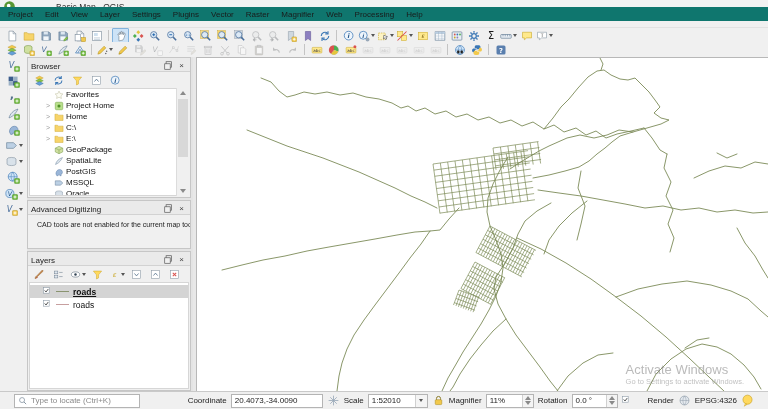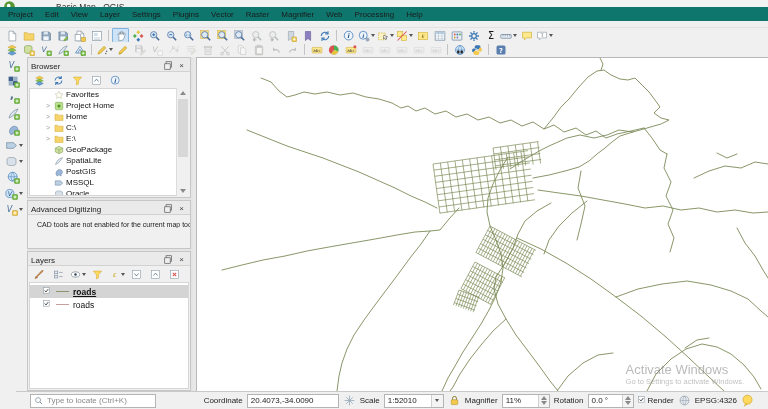--- a/index.html
+++ b/index.html
@@ -46,33 +46,33 @@
   .lrow.sel{background:#d4d4d4;}
   .lrow .sym{width:13px;height:0;border-top:1.6px solid #888;}
   .lrow .lab{font-size:8.5px;color:#111;}
   .lrow.sel .lab{font-weight:bold;text-decoration:underline;}
   .cb{width:9px;height:9px;display:flex;}
   .canvas{position:absolute;left:196px;top:57px;right:0;bottom:18px;background:#fff;border-left:1px solid #b8b8b8;border-top:1px solid #b8b8b8;box-sizing:border-box;}
   .gapcol{position:absolute;left:193px;top:57px;width:3px;bottom:18px;background:#e8e8e8;}
   .wm{position:absolute;right:24px;bottom:5px;pointer-events:none;}
   .wm .l1{font-size:13px;color:rgba(130,130,130,.55);}
   .wm .l2{font-size:7.5px;color:rgba(140,140,140,.55);}
-  .statusbar{position:absolute;left:16px;right:0;bottom:0;height:18px;background:#f0f0f0;border-top:1px solid #c9c9c9;display:flex;align-items:center;padding:0 14px;gap:4px;box-sizing:border-box;font-size:8px;color:#222;}
+  .statusbar{position:absolute;left:0;right:0;bottom:0;height:18px;background:#f0f0f0;border-top:1px solid #c9c9c9;display:flex;align-items:center;padding:0 14px;gap:4px;box-sizing:border-box;font-size:8px;color:#222;}
   .locate{width:118px;height:12px;background:#fff;border:1px solid #b4b4b4;display:flex;align-items:center;gap:3px;padding:0 3px;color:#8a8a8a;}
   .sb-field{height:12px;background:#fff;border:1px solid #b4b4b4;display:flex;align-items:center;padding:0 3px;}
   .sb-combo{height:12px;background:#fff;border:1px solid #b4b4b4;display:flex;align-items:center;}
   .sb-combo .val{padding:0 3px;flex:1;}
   .sb-combo .da{width:11px;align-self:stretch;display:flex;align-items:center;justify-content:center;border-left:1px solid #d0d0d0;background:#f4f4f4;}
   .spin{height:12px;background:#fff;border:1px solid #b4b4b4;display:flex;align-items:center;}
   .spin .val{padding:0 3px;flex:1;}
   .spin .ud{width:10px;align-self:stretch;display:flex;flex-direction:column;align-items:center;justify-content:center;gap:1px;background:#f4f4f4;border-left:1px solid #d0d0d0;}
   .spacer{flex:1;}
   .sb-label{color:#222;}
   .ico13{width:13px;height:13px;display:flex;align-items:center;justify-content:center;}
-  .renderwrap{display:flex;align-items:flex-end;gap:1px;}
+  .renderwrap{display:flex;align-items:flex-end;gap:17px;}
   svg text{font-family:"DejaVu Sans",sans-serif;}
 </style>
 </head>
 <body>
 
 <div class="titlebar">
   <span class="ico13">
       <svg viewBox="0 0 16 16" width="13" height="13" aria-hidden="true">
         <circle cx="8" cy="8" r="6.5" fill="#589632"></circle>
         <circle cx="7" cy="7" r="2.3" fill="#fff"></circle>

